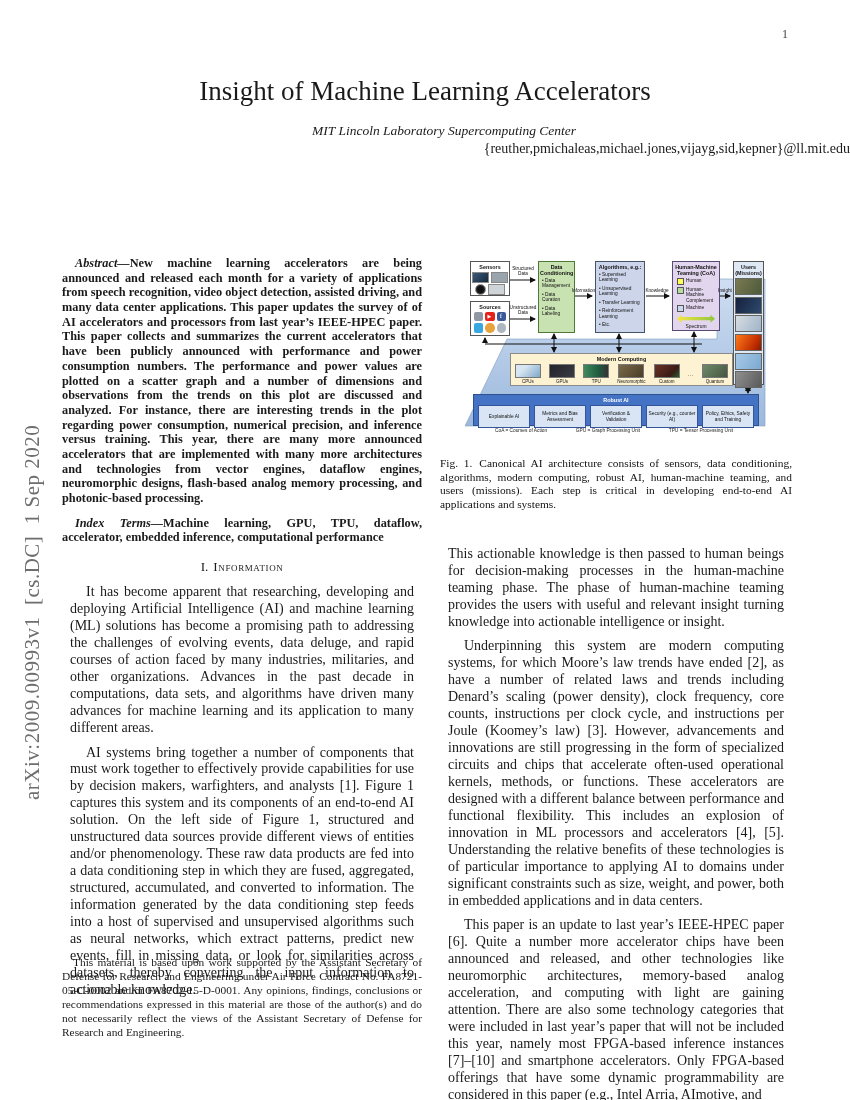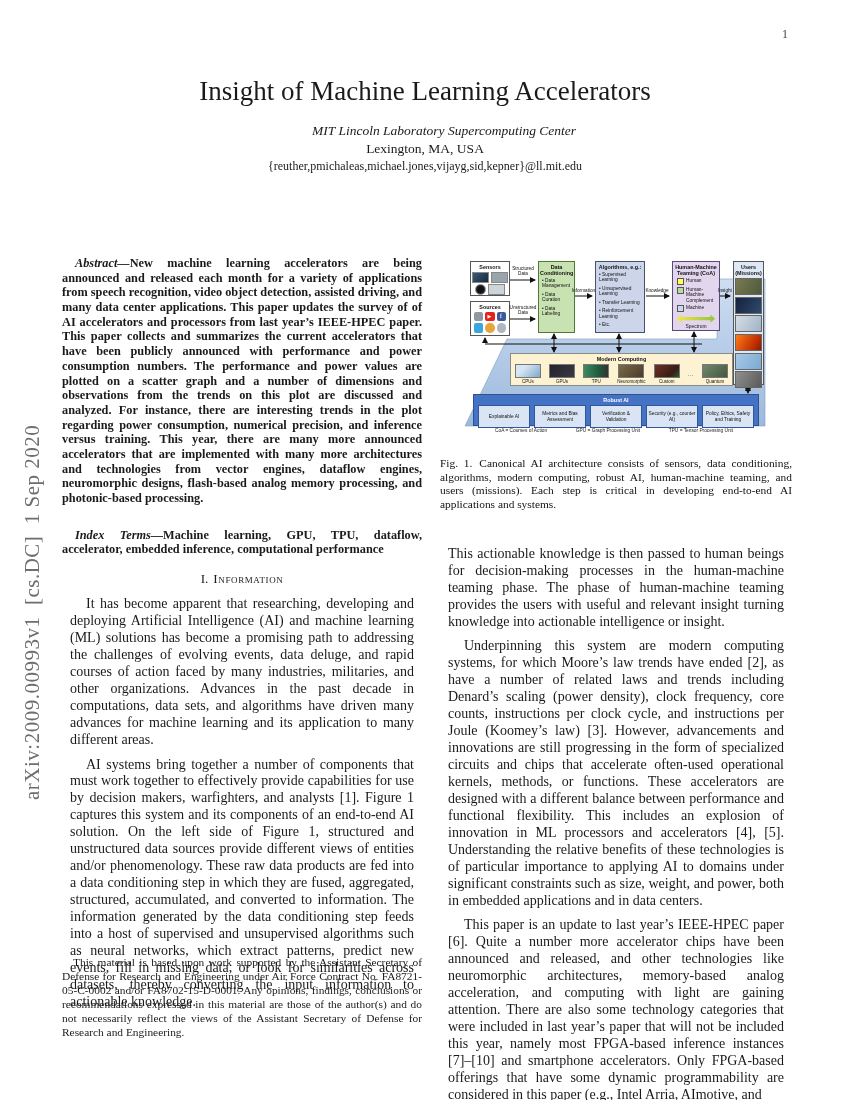--- a/index.html
+++ b/index.html
@@ -13,28 +13,28 @@
     position:absolute;left:20px;top:800px;transform-origin:0 0;
     transform:rotate(-90deg);white-space:pre;font-size:21px;color:#6e6e6e;
     letter-spacing:.5px;
   }
   
   .header{position:absolute;top:76px;left:0;width:100%;text-align:center;}
   .title{font-size:27px;margin:0 0 16px 0;font-weight:normal;}
   .authors{font-size:14px;margin:0 0 3px 0;}
   .affil{font-size:13.5px;font-style:italic;margin:0 0 2px 0;padding-left:38px;}
   .loc{font-size:13.5px;margin:0 0 2px 0;}
-  .email{font-size:12px;margin:0;}
+  .email{font-size:14px;margin:0;text-align:right;}
   
   .col-left{position:absolute;left:62px;top:256px;width:360px;}
   .col-right{position:absolute;left:440px;top:255px;width:352px;}
   p.body{font-size:14px;line-height:1.21;text-align:justify;margin:8px;text-indent:16px;}
   p.cont{text-indent:0;}
   .abstract,.index{font-size:12.3px;font-weight:bold;line-height:1.195;text-align:justify;margin:0;text-indent:13px;}
-  .index{margin-top:22px;}
+  .index{margin-top:10px;}
   .lead{font-style:italic;}
   .sec-head{text-align:center;font-size:13.2px;margin:14px 0 9px 0;}
   .sec-head .num{margin-right:5px;}
   .sc{font-variant:small-caps;letter-spacing:.6px;}
   .footnote{position:absolute;left:62px;top:956px;width:360px;font-size:11.4px;line-height:1.22;text-align:justify;}
   .footnote p{margin:0;text-indent:11px;}
   .caption{font-size:11.4px;line-height:1.2;text-align:justify;margin:20px 0 34px 0;color:#111;}
   .caption .cap-label{margin-right:7px;}
   
   .fig{position:relative;width:302px;height:182px;margin:0 auto;font-family:"Liberation Sans", sans-serif;color:#111;}
@@ -112,21 +112,20 @@
 </head>
 <body>
 
 <div class="pagenum">1</div>
 
 <div class="arxiv">arXiv:2009.00993v1  [cs.DC]  1 Sep 2020</div>
 
 <div class="header">
   <h1 class="title">Insight of Machine Learning Accelerators</h1>
   <div class="affil">MIT Lincoln Laboratory Supercomputing Center</div>
-  <div class="loc">Lexington, MA, USA</div>
   <div class="email">{reuther,pmichaleas,michael.jones,vijayg,sid,kepner}@ll.mit.edu</div>
 </div>
 
 <div class="col-left">
   <p class="abstract"><span class="lead">Abstract—</span><span>New machine learning accelerators are being announced and released each month for a variety of applications from speech recognition, video object detection, assisted driving, and many data center applications. This paper updates the survey of of AI accelerators and processors from last year’s IEEE-HPEC paper. This paper collects and summarizes the current accelerators that have been publicly announced with performance and power consumption numbers. The performance and power values are plotted on a scatter graph and a number of dimensions and observations from the trends on this plot are discussed and analyzed. For instance, there are interesting trends in the plot regarding power consumption, numerical precision, and inference versus training. This year, there are many more announced accelerators that are implemented with many more architectures and technologies from vector engines, dataflow engines, neuromorphic designs, flash-based analog memory processing, and photonic-based processing.</span></p>
   <p class="index"><span class="lead">Index Terms—</span><span>Machine learning, GPU, TPU, dataflow, accelerator, embedded inference, computational performance</span></p>
   <div class="sec-head"><span class="num">I.</span><span class="sc">Information</span></div>
   <p class="body">It has become apparent that researching, developing and deploying Artificial Intelligence (AI) and machine learning (ML) solutions has become a promising path to addressing the challenges of evolving events, data deluge, and rapid courses of action faced by many industries, militaries, and other organizations. Advances in the past decade in computations, data sets, and algorithms have driven many advances for machine learning and its application to many different areas.</p>
   <p class="body">AI systems bring together a number of components that must work together to effectively provide capabilities for use by decision makers, warfighters, and analysts [1]. Figure 1 captures this system and its components of an end-to-end AI solution. On the left side of Figure 1, structured and unstructured data sources provide different views of entities and/or phenomenology. These raw data products are fed into a data conditioning step in which they are fused, aggregated, structured, accumulated, and converted to information. The information generated by the data conditioning step feeds into a host of supervised and unsupervised algorithms such as neural networks, which extract patterns, predict new events, fill in missing data, or look for similarities across datasets, thereby converting the input information to actionable knowledge.</p>
 </div>

